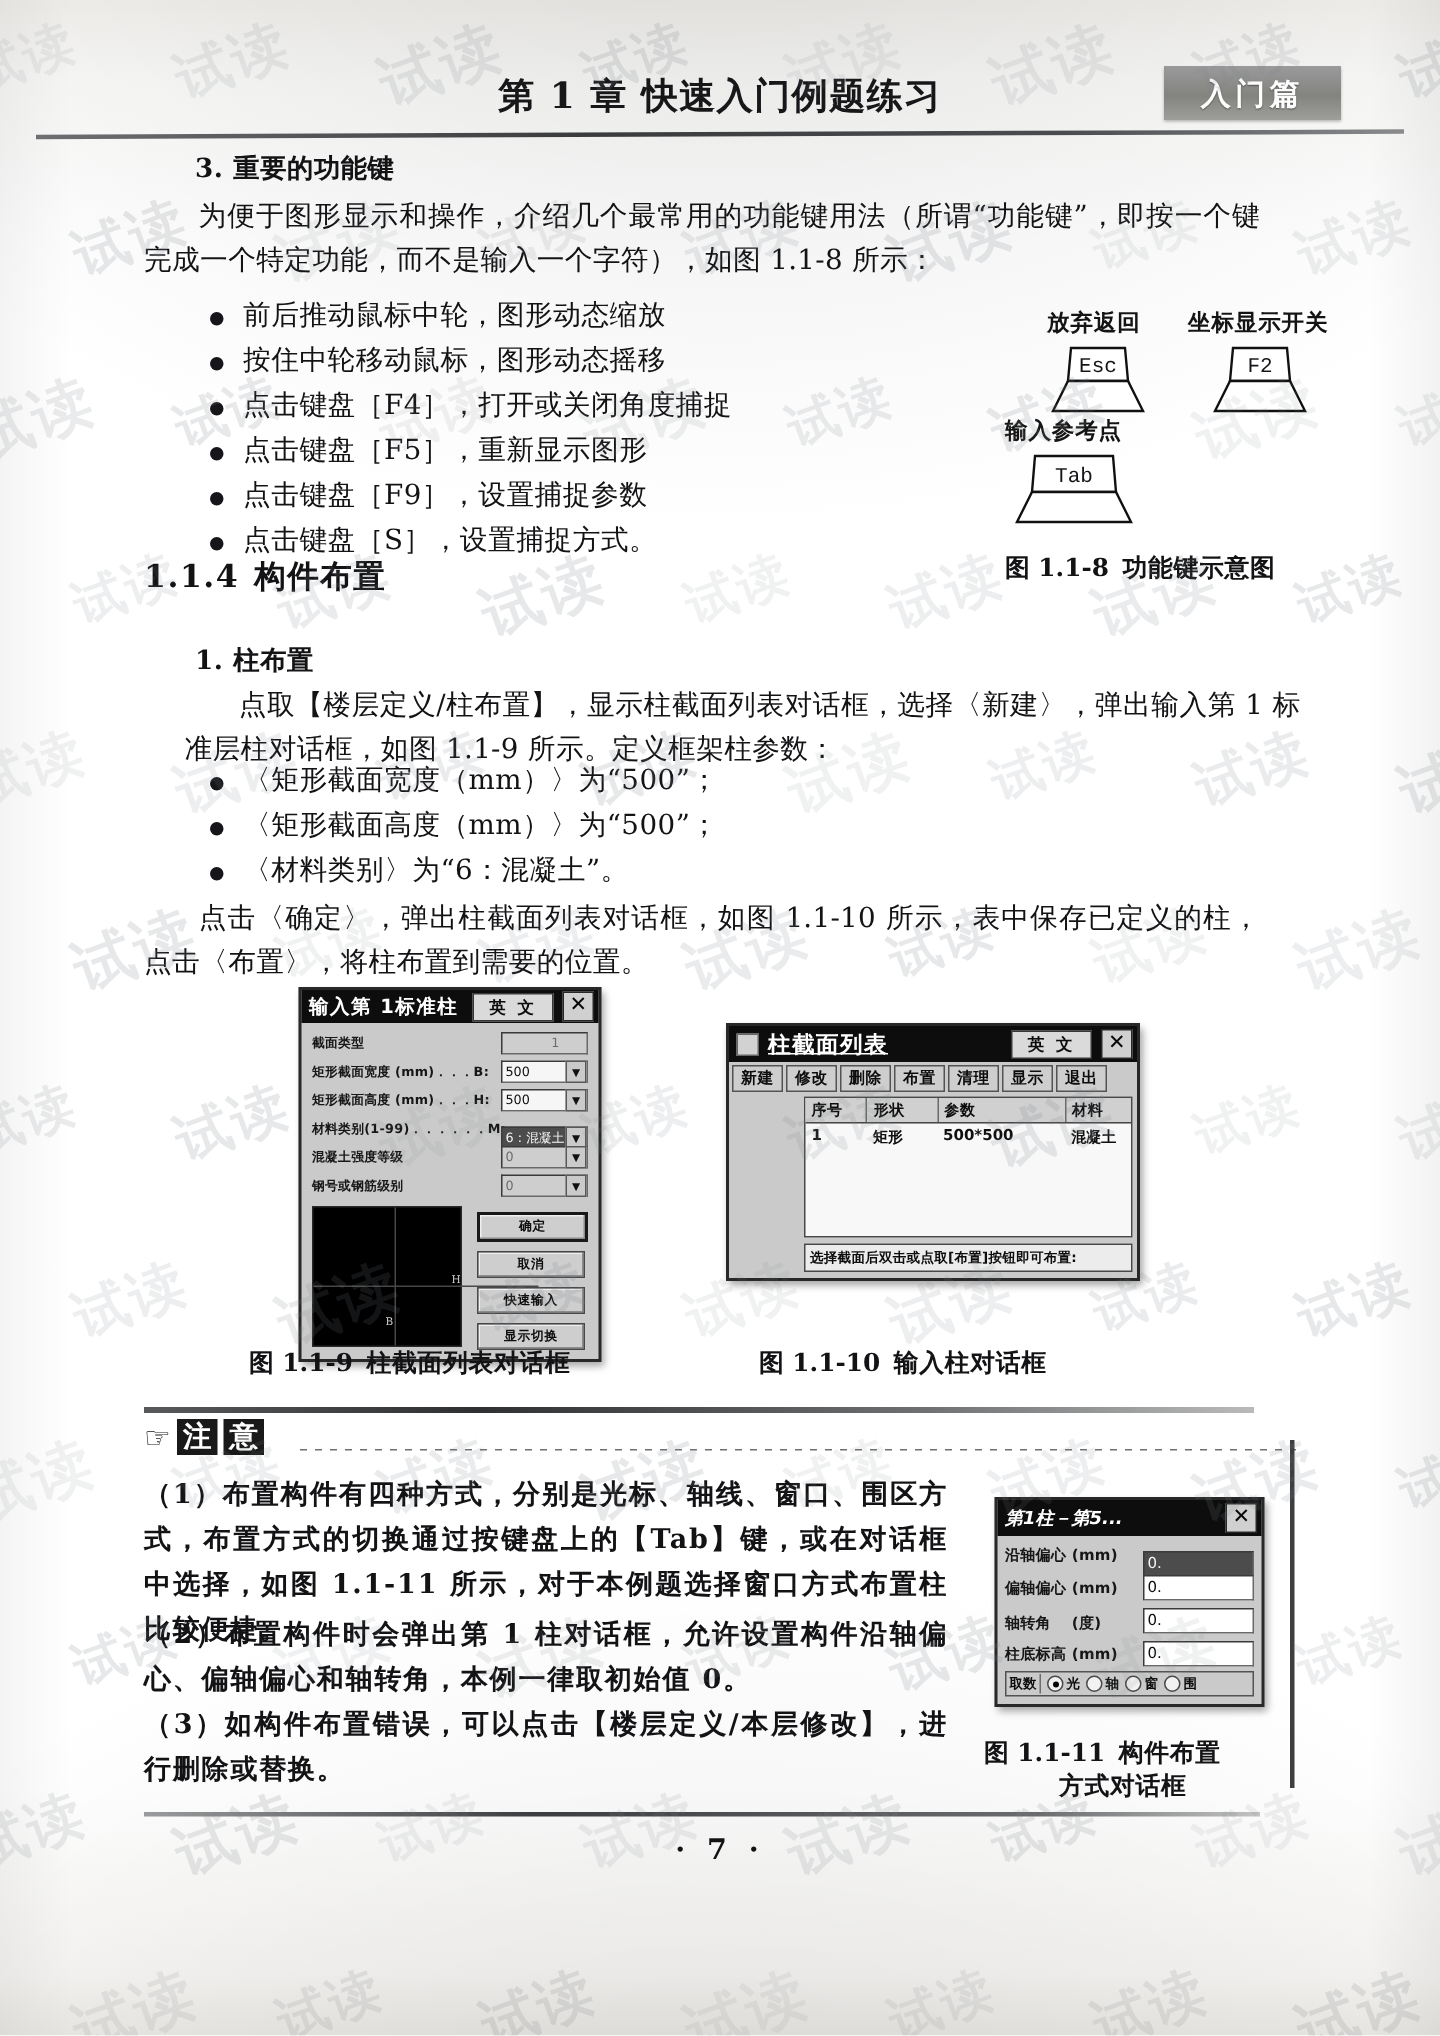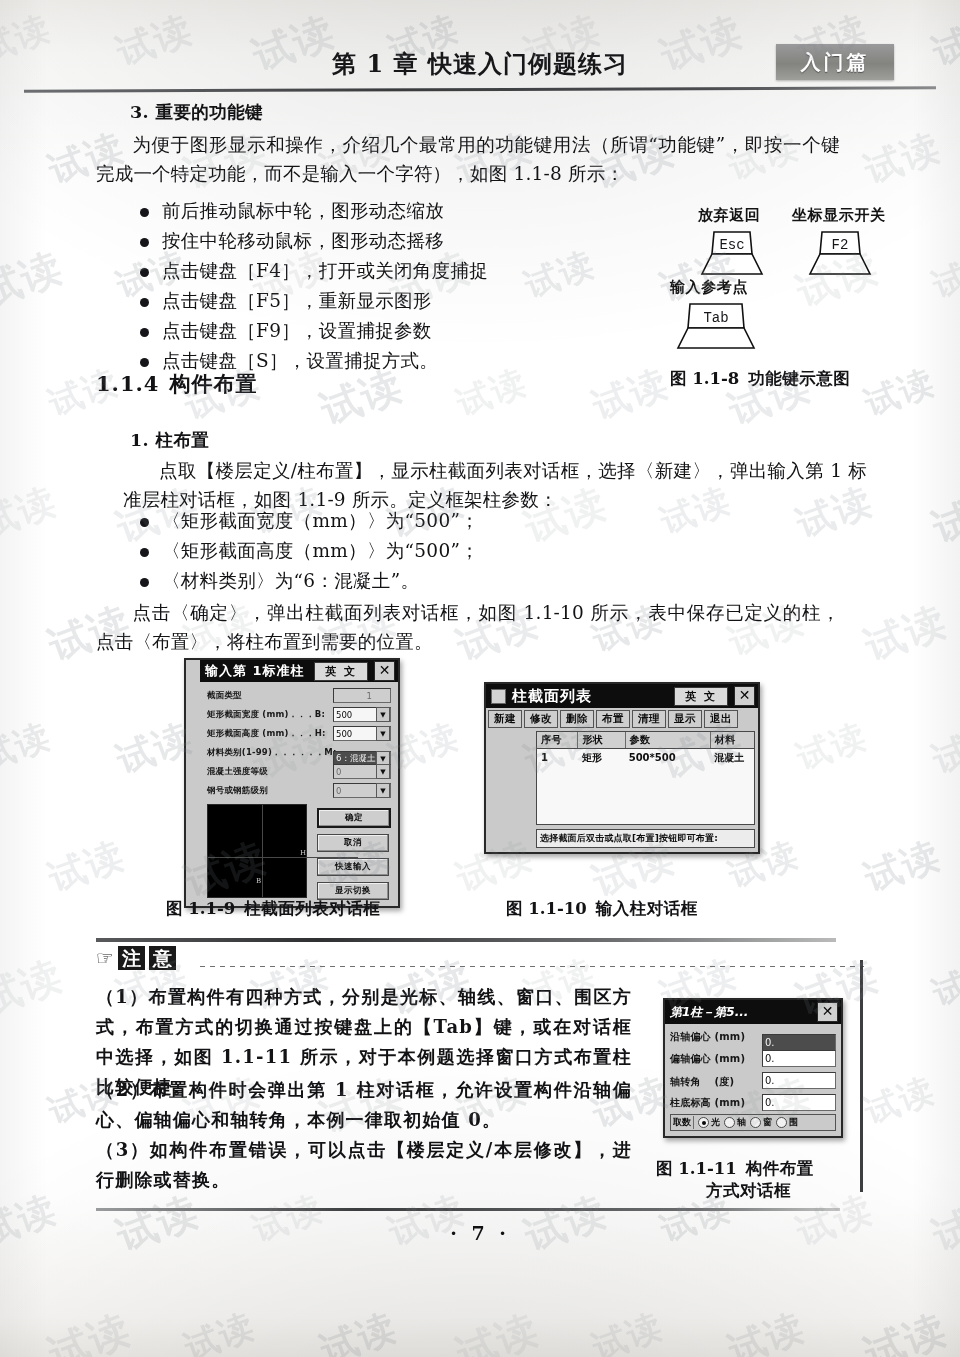--- a/index.html
+++ b/index.html
@@ -292,21 +292,21 @@
   <ul class="content bullets" style="left:136px;width:480px;top:506px;">
     <li>〈矩形截面宽度（mm）〉为“500”；</li>
     <li>〈矩形截面高度（mm）〉为“500”；</li>
     <li>〈材料类别〉为“6：混凝土”。</li>
   </ul>
 
   <div class="content para" style="left:96px;width:744px;top:598px;">
     <span class="ind"></span><span>点击〈确定〉，弹出柱截面列表对话框，如图 1.1-10 所示，表中保存已定义的柱，点击〈布置〉，将柱布置到需要的位置。</span>
   </div>
 
-  <div class="dlg content" style="left:184px;top:658px;width:198px;padding-left:14px;">
+  <div class="dlg content" style="left:199px;top:658px;width:198px;">
     <div class="dlg-tb">
       <div class="tbtitle">输入第   1标准柱</div>
       <div class="tbbtn">英 文</div>
       <div class="tbclose">✕</div>
     </div>
     <div class="dlg-body">
       <div class="frow">
         <div class="flabel">截面类型</div>
         <div class="fbox dim ro-right">1</div>
       </div>
@@ -359,21 +359,21 @@
           <div class="dbtn">快速输入</div>
           <div class="dbtn">显示切换</div>
         </div>
       </div>
     </div>
   </div>
 
   <div class="dlg content" style="left:484px;top:682px;width:272px;">
     <div class="dlg-tb" style="height:24px;">
       <div class="tbicon"></div>
-      <div class="tbtitle" style="font-size:15px;">柱截面列表</div>
+      <div class="tbtitle" style="font-size:15px;text-decoration:underline;">柱截面列表</div>
       <div class="tbbtn">英 文</div>
       <div class="tbclose">✕</div>
     </div>
     <div class="menubar">
       <div class="mi">新建</div>
       <div class="mi">修改</div>
       <div class="mi">删除</div>
       <div class="mi">布置</div>
       <div class="mi">清理</div>
       <div class="mi">显示</div>

